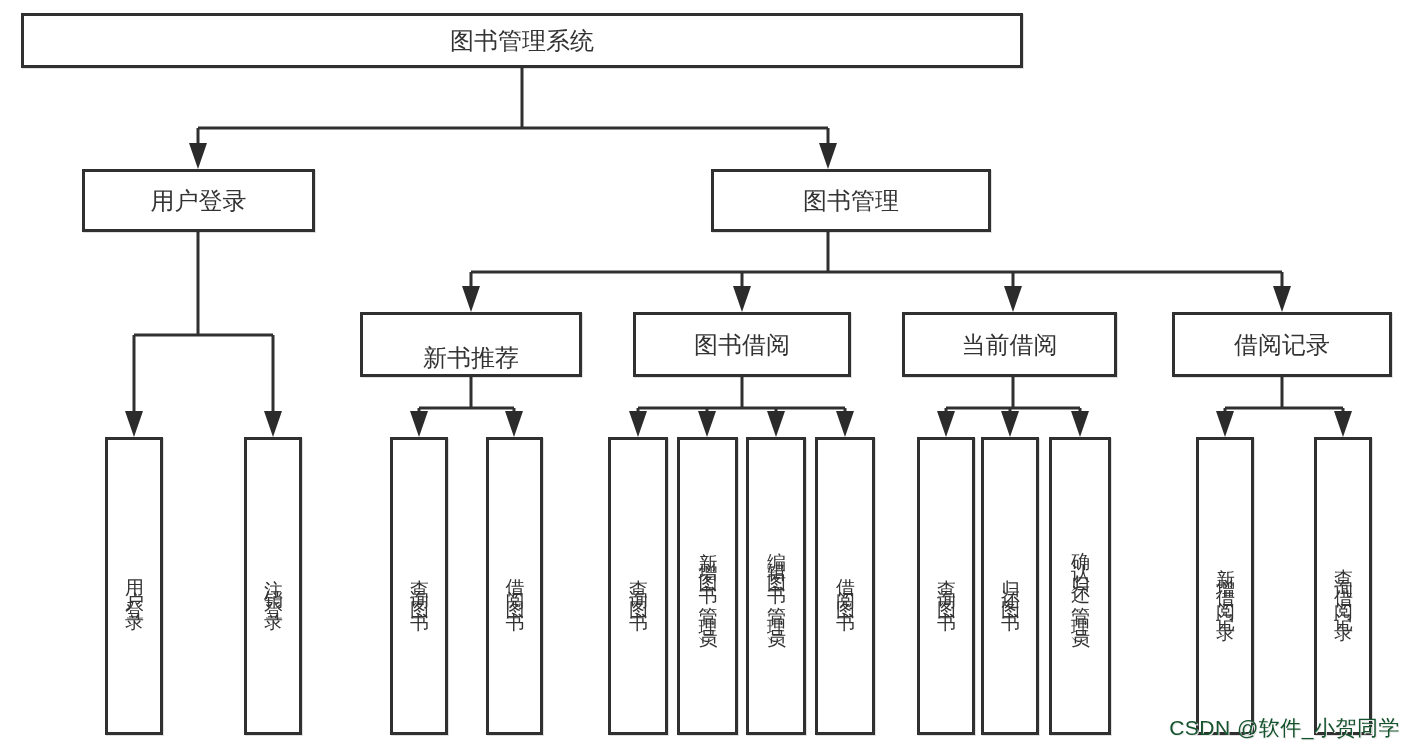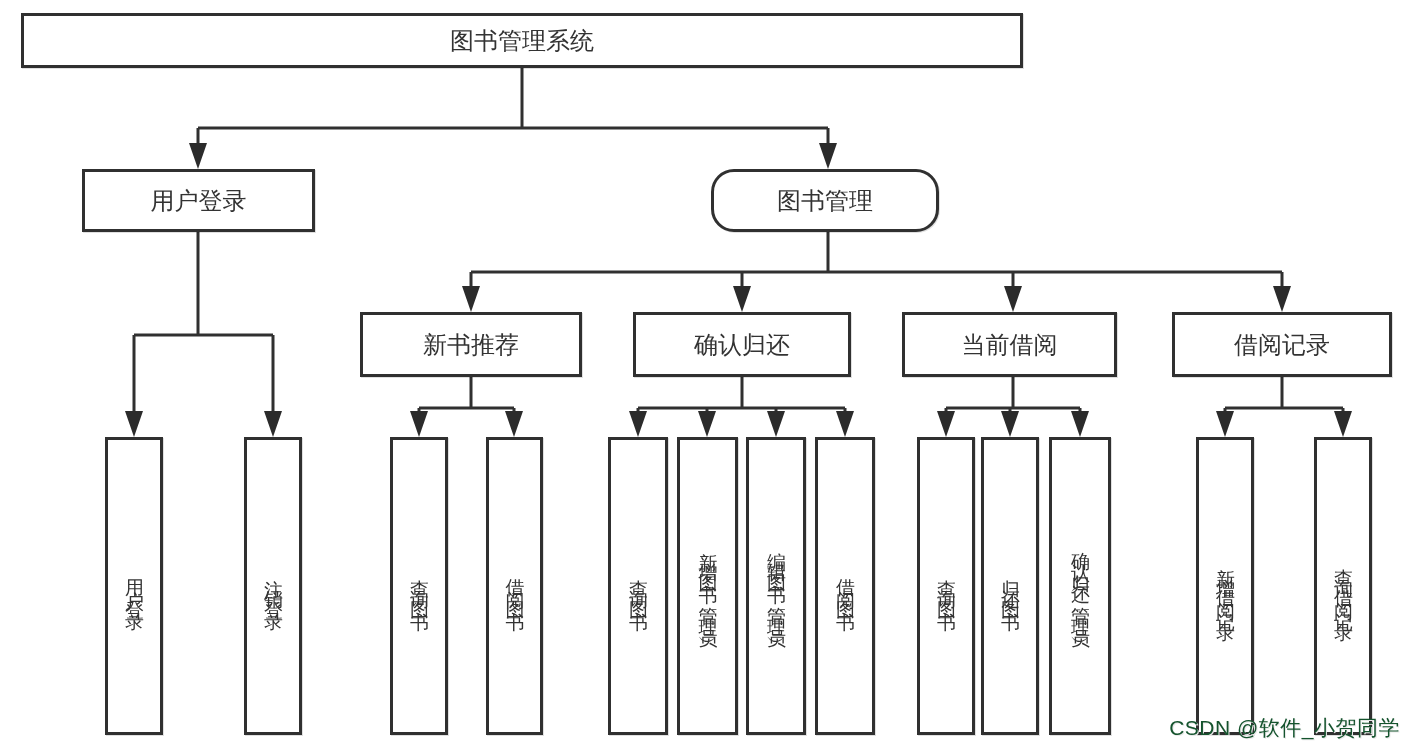--- a/index.html
+++ b/index.html
@@ -78,29 +78,29 @@
     </g>
   </svg>
 
   <div class="box h" style="left:21px; top:13px; width:1002px; height:55px;">
     <span>图书管理系统</span>
   </div>
 
   <div class="box h" style="left:82px; top:169px; width:233px; height:63px;">
     <span>用户登录</span>
   </div>
-  <div class="box h" style="left:711px; top:169px; width:228px; height:63px;border-radius:23px;">
+  <div class="box h" style="left:711px; top:169px; width:280px; height:63px;">
     <span>图书管理</span>
   </div>
 
-  <div class="box h" style="left:360px; top:312px; width:222px; height:65px;">
+  <div class="box h" style="left:360px; top:312px; width:222px; height:65px;align-items:flex-end;">
     <span>新书推荐</span>
   </div>
   <div class="box h" style="left:633px; top:312px; width:218px; height:65px;">
-    <span>确认归还</span>
+    <span>图书借阅</span>
   </div>
   <div class="box h" style="left:902px; top:312px; width:215px; height:65px;">
     <span>当前借阅</span>
   </div>
   <div class="box h" style="left:1172px; top:312px; width:220px; height:65px;">
     <span>借阅记录</span>
   </div>
 
   <div class="box v" style="left:105px; top:437px; width:58px; height:298px;">
     <span>用户登录</span>

